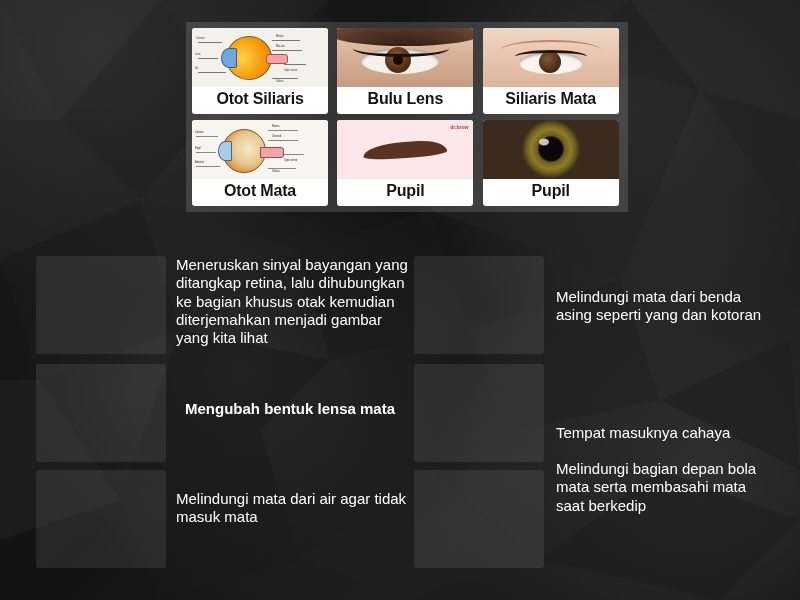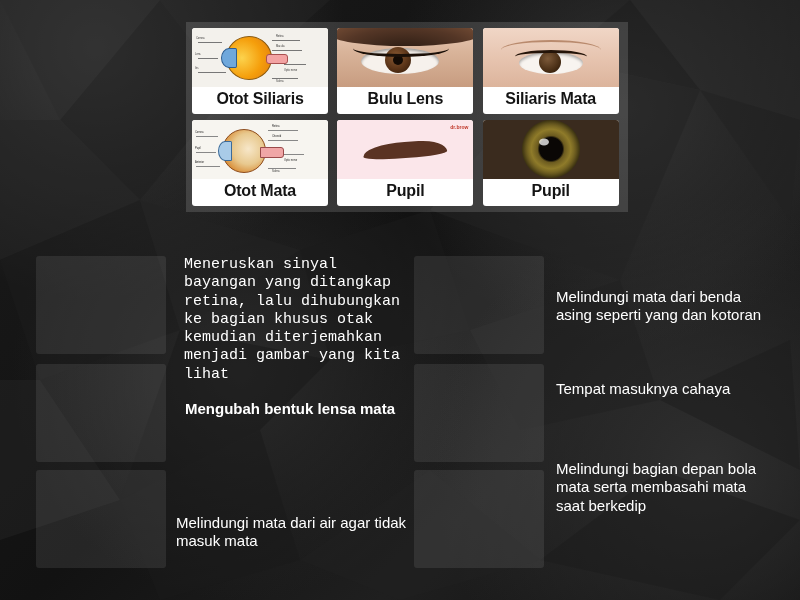--- a/index.html
+++ b/index.html
@@ -381,30 +381,30 @@
       <div class="card-img pupil-card">
         <div class="iris"></div>
         <div class="glint"></div>
       </div>
       <div class="card-label">Pupil</div>
     </div>
 
   </div>
 
   <div class="slot" style="left:36px; top:256px; width:130px; height:98px;"></div>
-  <div class="answer" style="left:184px; top:256px; width:232px;font-family:Liberation Mono, monospace;">Meneruskan sinyal bayangan yang ditangkap retina, lalu dihubungkan ke bagian khusus otak kemudian diterjemahkan menjadi gambar yang kita lihat</div>
+  <div class="answer" style="left:176px; top:256px; width:232px;">Meneruskan sinyal bayangan yang ditangkap retina, lalu dihubungkan ke bagian khusus otak kemudian diterjemahkan menjadi gambar yang kita lihat</div>
 
   <div class="slot" style="left:36px; top:364px; width:130px; height:98px;"></div>
   <div class="answer" style="left:185px; top:400px; width:232px;font-weight:bold;">Mengubah bentuk lensa mata</div>
 
   <div class="slot" style="left:36px; top:470px; width:130px; height:98px;"></div>
-  <div class="answer" style="left:176px; top:490px; width:232px;margin-top:24px;">Melindungi mata dari air agar tidak masuk mata</div>
+  <div class="answer" style="left:176px; top:490px; width:232px;">Melindungi mata dari air agar tidak masuk mata</div>
 
   <div class="slot" style="left:414px; top:256px; width:130px; height:98px;"></div>
   <div class="answer" style="left:556px; top:288px; width:220px;">Melindungi mata dari benda asing seperti yang dan kotoran</div>
 
   <div class="slot" style="left:414px; top:364px; width:130px; height:98px;"></div>
-  <div class="answer" style="left:556px; top:380px; width:220px;">Tempat masuknya cahaya</div>
+  <div class="answer" style="left:556px; top:424px; width:220px;">Tempat masuknya cahaya</div>
 
   <div class="slot" style="left:414px; top:470px; width:130px; height:98px;"></div>
   <div class="answer" style="left:556px; top:460px; width:220px;">Melindungi bagian depan bola mata serta membasahi mata saat berkedip</div>
 
 </div>
 
 </body></html>

